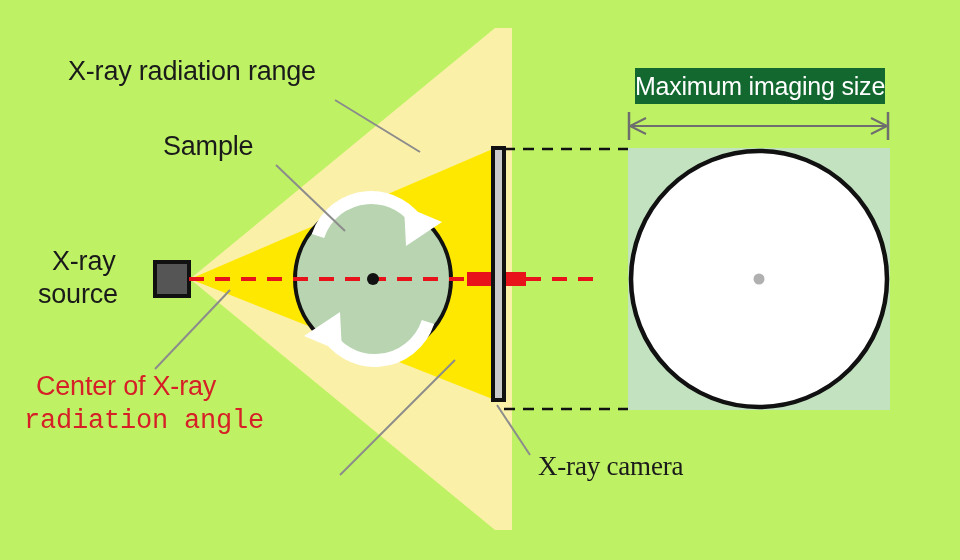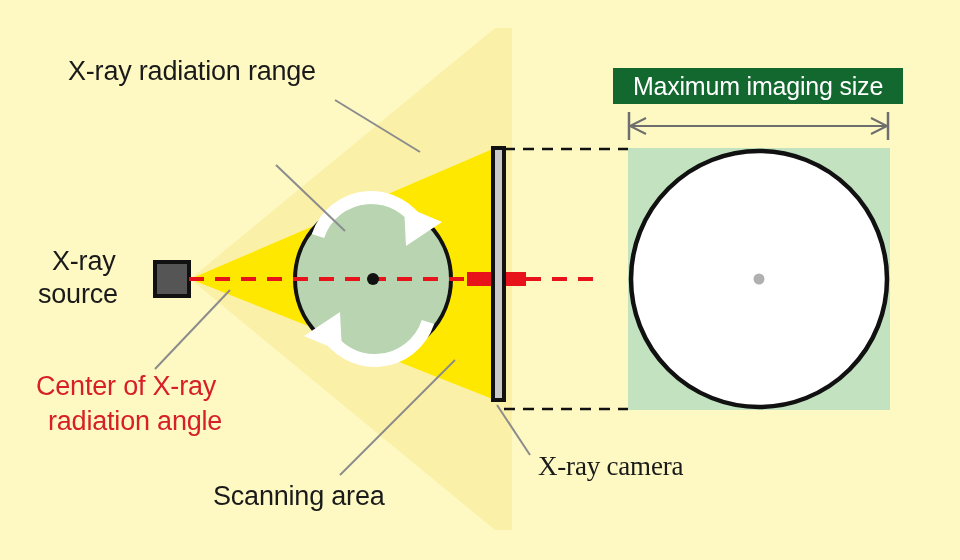--- a/index.html
+++ b/index.html
@@ -4,21 +4,21 @@
 <style>
   html, body {
     margin: 0;
     padding: 0;
     background: #ffffff;
   }
   #stage {
     position: relative;
     width: 960px;
     height: 560px;
-    background: #fef9c3;
+    background: #bef264;
     overflow: hidden;
     font-family: "Liberation Sans", sans-serif;
   }
   #diagram-svg {
     position: absolute;
     left: 0;
     top: 0;
     width: 960px;
     height: 560px;
   }
@@ -29,23 +29,23 @@
     line-height: 1.18;
     color: #1a1a1a;
     white-space: pre;
     letter-spacing: -0.2px;
   }
   .label-red {
     color: #d61f26;
   }
   #banner-max-imaging {
     position: absolute;
-    left: 613px;
+    left: 635px;
     top: 68px;
-    width: 290px;
+    width: 250px;
     height: 36px;
     background: #13682f;
     color: #ffffff;
     font-family: "Liberation Sans", sans-serif;
     font-size: 25px;
     letter-spacing: -0.2px;
     display: flex;
     align-items: center;
     justify-content: center;
     white-space: pre;
@@ -101,26 +101,26 @@
 
     <line x1="335" y1="100" x2="420" y2="152" stroke="#8c8c8c" stroke-width="2"></line>
     <line x1="276" y1="165" x2="345" y2="231" stroke="#8c8c8c" stroke-width="2"></line>
     <line x1="155" y1="369" x2="230" y2="290" stroke="#8c8c8c" stroke-width="2"></line>
     <line x1="340" y1="475" x2="455" y2="360" stroke="#8c8c8c" stroke-width="2"></line>
     <line x1="530" y1="455" x2="497" y2="405" stroke="#8c8c8c" stroke-width="2"></line>
   </svg>
 
   <div class="label" style="left:68px; top:56px;">X-ray radiation range</div>
 
+  <div class="label" style="left:163px; top:131px;">Sample</div>
 
   <div class="label" style="left:52px; top:246px;">X-ray</div>
   <div class="label label-red" style="left:36px; top:371px;">Center of X-ray</div>
 
   <div class="label" style="left:38px; top:279px;">source</div>
-  <div class="label label-red" style="left:48px; top:406px;">radiation angle</div>
+  <div class="label label-red" style="left:24px; top:406px;font-family:Liberation Mono, monospace;">radiation angle</div>
 
-  <div class="label" style="left:213px; top:481px;">Scanning area</div>
 
   <div class="label" style="left:538px; top:451px;font-family:Liberation Serif, serif;">X-ray camera</div>
 
   <div id="banner-max-imaging">Maximum imaging size</div>
 
 </div>
 
 </body></html>

